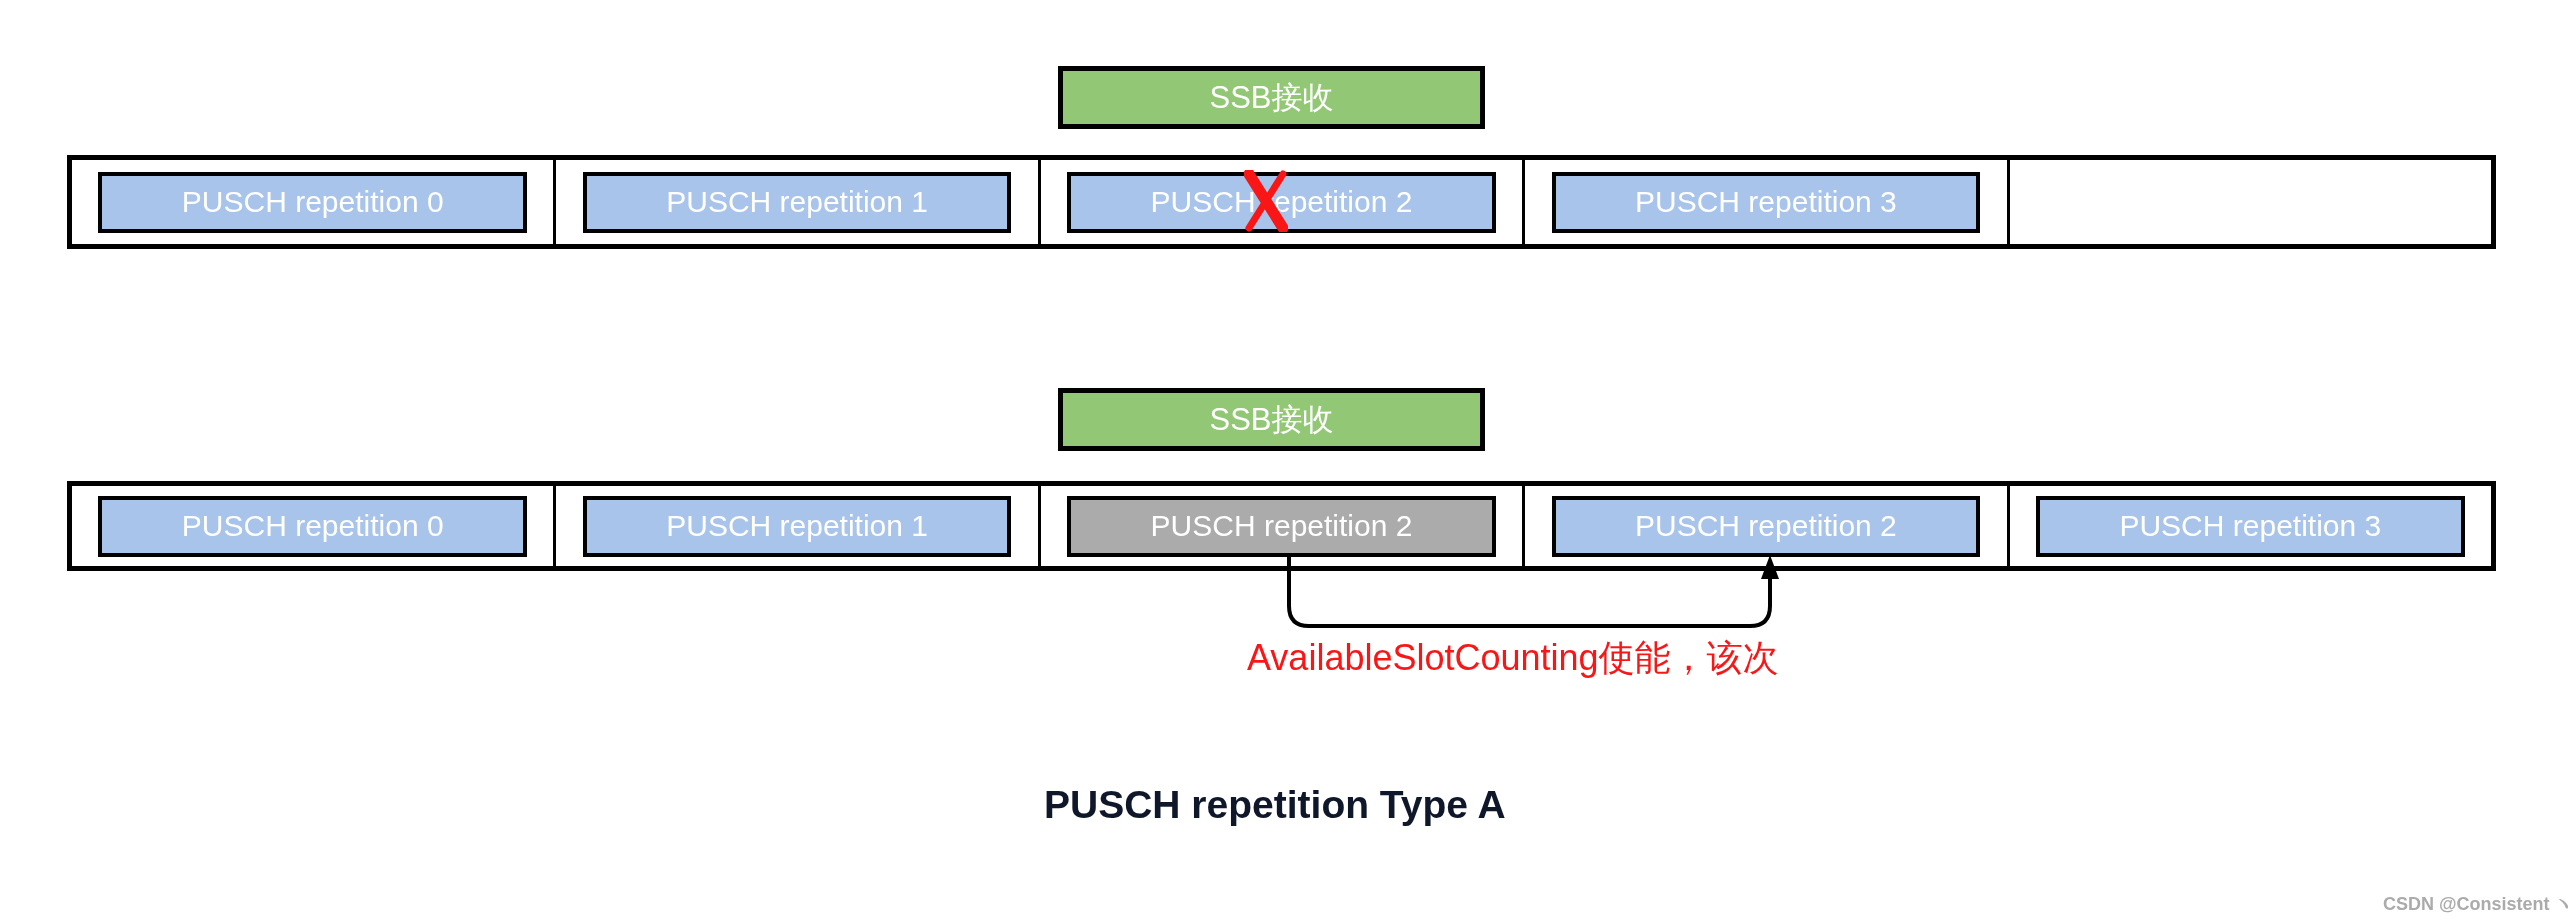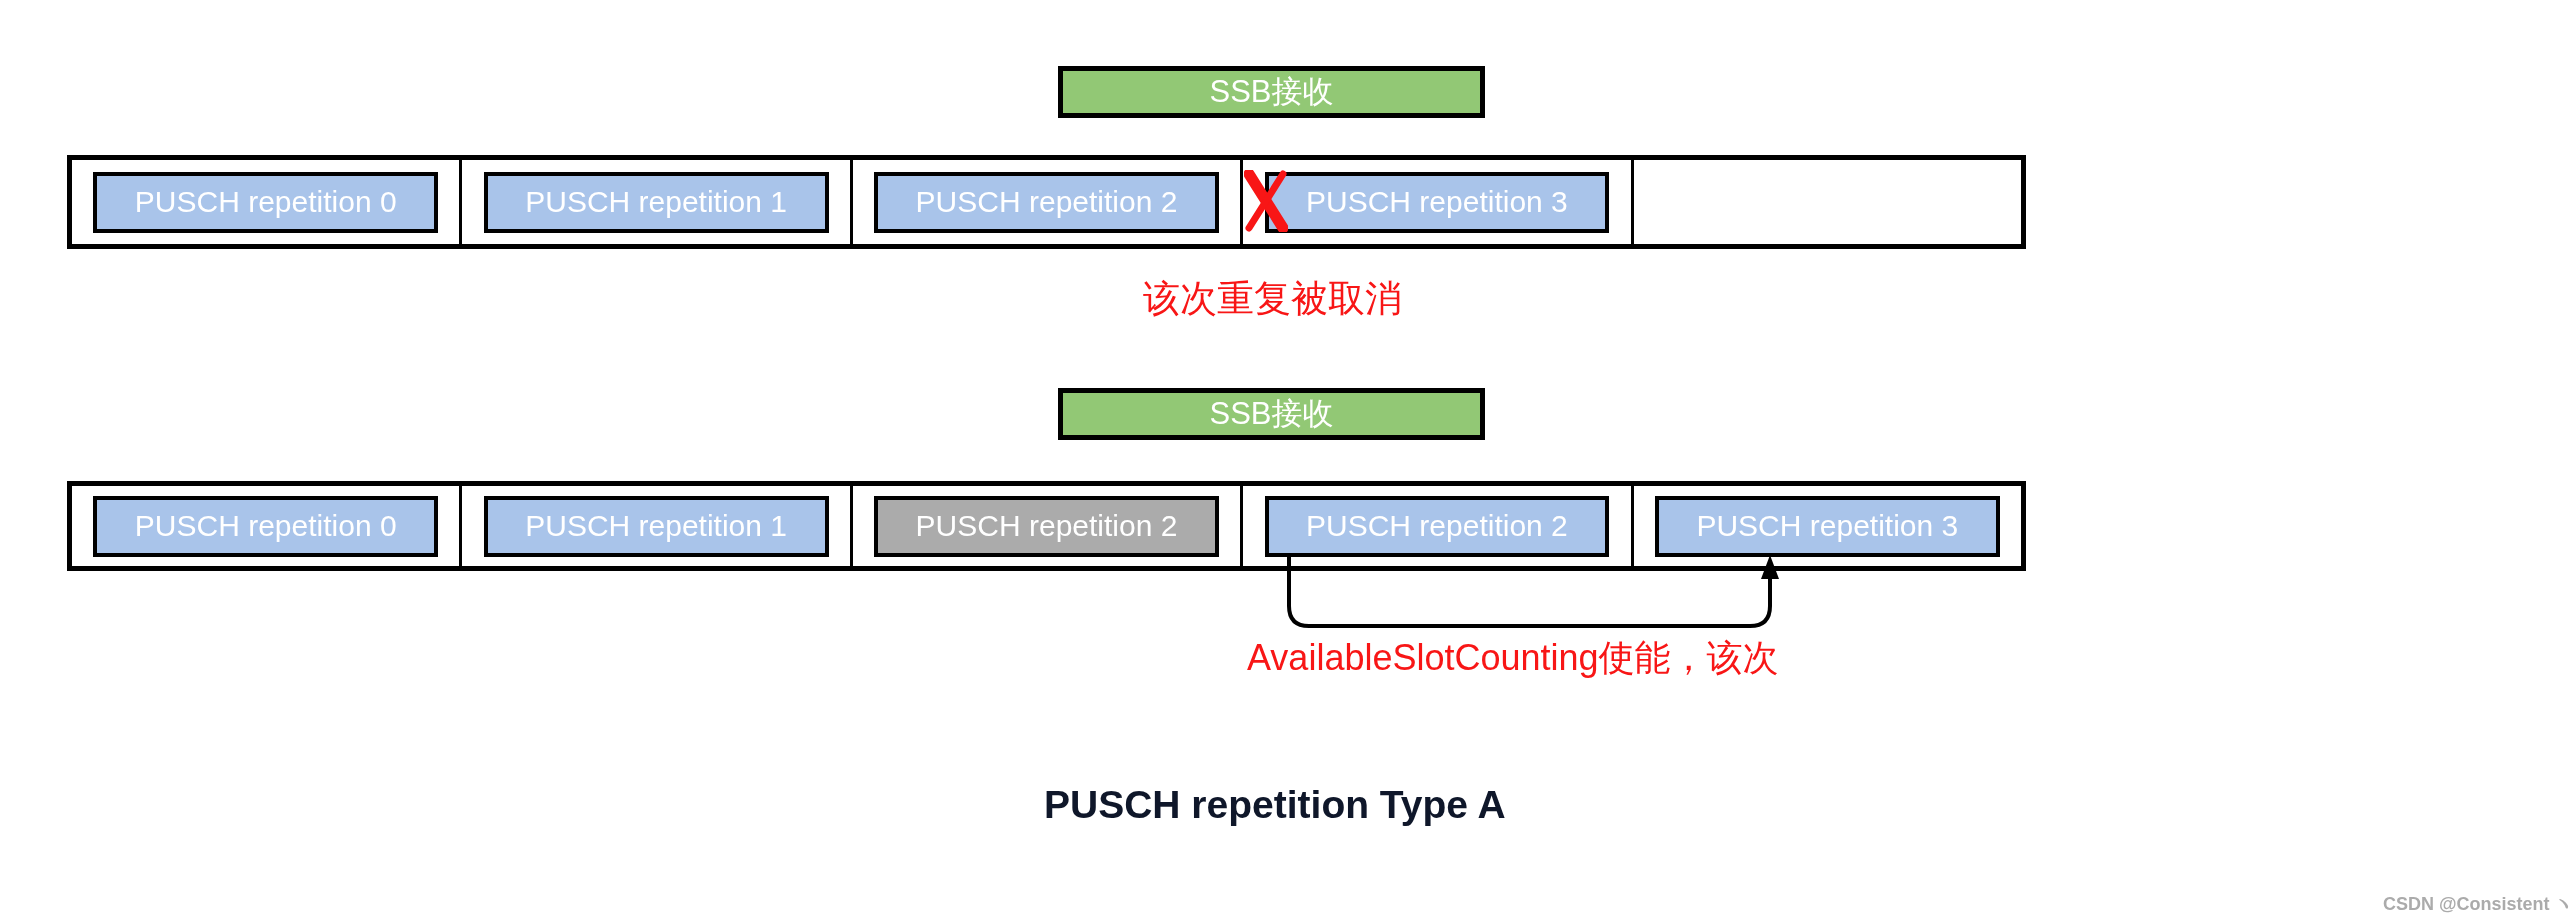--- a/index.html
+++ b/index.html
@@ -6,32 +6,32 @@
   .page{
     position:relative;
     width:2571px;height:921px;
     background:#ffffff;
     overflow:hidden;
     font-family:"Liberation Sans","DejaVu Sans",sans-serif;
   }
   
   .ssb-box{
     position:absolute;
-    left:1058px;width:427px;height:52px;
+    left:1058px;width:427px;height:63px;
     box-sizing:border-box;
     border:5px solid #000;
     display:flex;align-items:center;justify-content:center;
     color:#fff;font-size:31px;
   }
   .ssb-1{top:66px;}
   .ssb-2{top:388px;}
   
   .slot-row{
     position:absolute;
-    left:67px;width:1959px;
+    left:67px;width:2429px;
     box-sizing:border-box;
     border:5px solid #000;
     display:flex;
   }
   .row-1{top:155px;height:94px;}
   .row-2{top:481px;height:90px;}
   .slot{
     flex:1 1 0;
     display:flex;align-items:center;justify-content:center;
     border-right:3px solid #000;
@@ -89,21 +89,20 @@
         <div class="slot-box" style="background-color: rgb(169, 196, 234); color: rgb(255, 255, 255);">PUSCH repetition 3</div>
       </div>
       <div class="slot"></div>
     </div>
 
   <svg class="x-mark" width="44" height="62" viewBox="0 0 44 62">
     <line x1="5" y1="4" x2="39" y2="58" stroke="#F81616" stroke-width="11" stroke-linecap="round"></line>
     <line x1="39" y1="4" x2="5" y2="58" stroke="#F81616" stroke-width="7" stroke-linecap="round"></line>
   </svg>
 
-  <div class="ann ann-cancel" style="color: rgb(248, 22, 22);">该次重复被取消</div>
 
   <div class="ssb-box ssb-2" style="background-color: rgb(146, 200, 117);">SSB接收</div>
 
   <div class="slot-row row-2">
       <div class="slot">
         <div class="slot-box" style="background-color: rgb(169, 196, 234); color: rgb(255, 255, 255);">PUSCH repetition 0</div>
       </div>
       <div class="slot">
         <div class="slot-box" style="background-color: rgb(169, 196, 234); color: rgb(255, 255, 255);">PUSCH repetition 1</div>
       </div>

